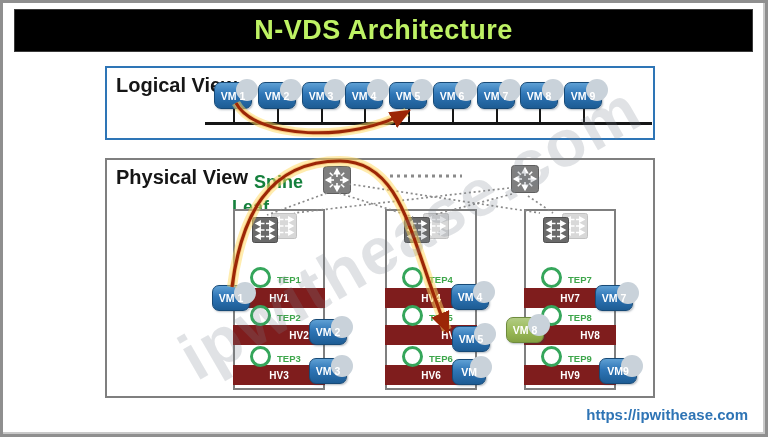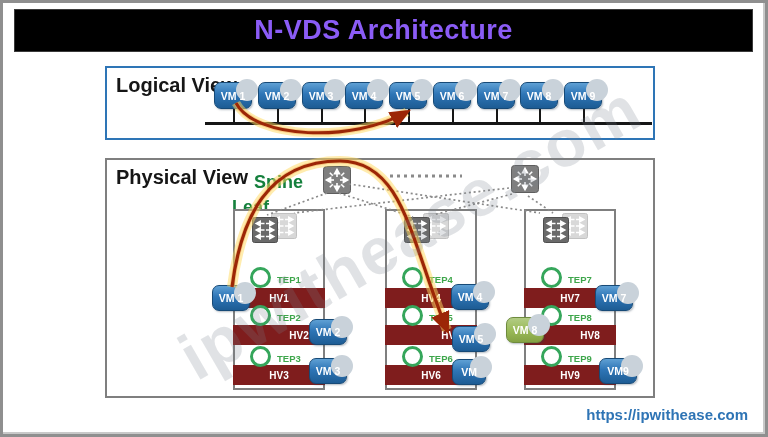--- a/index.html
+++ b/index.html
@@ -9,21 +9,21 @@
     background:#fff; position:relative; overflow:hidden;
   }
   .canvas { position:absolute; inset:0; background:#fff; }
   .frame { position:absolute; inset:0; border:3px solid #8f8f8f; box-shadow: inset -2px -2px 0 #c9c9c9; z-index:10; pointer-events:none; }
 
   
   .title-bar {
     position:absolute; left:14px; top:9px; width:739px; height:43px;
     background:#000; border:1px solid #3a3a3a;
     display:flex; align-items:center; justify-content:center;
-    color:#8b5cf6; font-size:27px; font-weight:bold; letter-spacing:0.5px;
+    color:#bef264; font-size:27px; font-weight:bold; letter-spacing:0.5px;
     z-index:2;
   }
 
   
   .panel { position:absolute; background:#fff; }
   .logical-box { left:105px; top:66px; width:550px; height:74px; border:2px solid #2e75b6; z-index:1; }
   .physical-box { left:105px; top:158px; width:550px; height:240px; border:2px solid #7f7f7f; z-index:1; }
   .panel-label { position:absolute; left:9px; top:6px; font-size:20px; font-weight:bold; color:#161616; }
 
   

